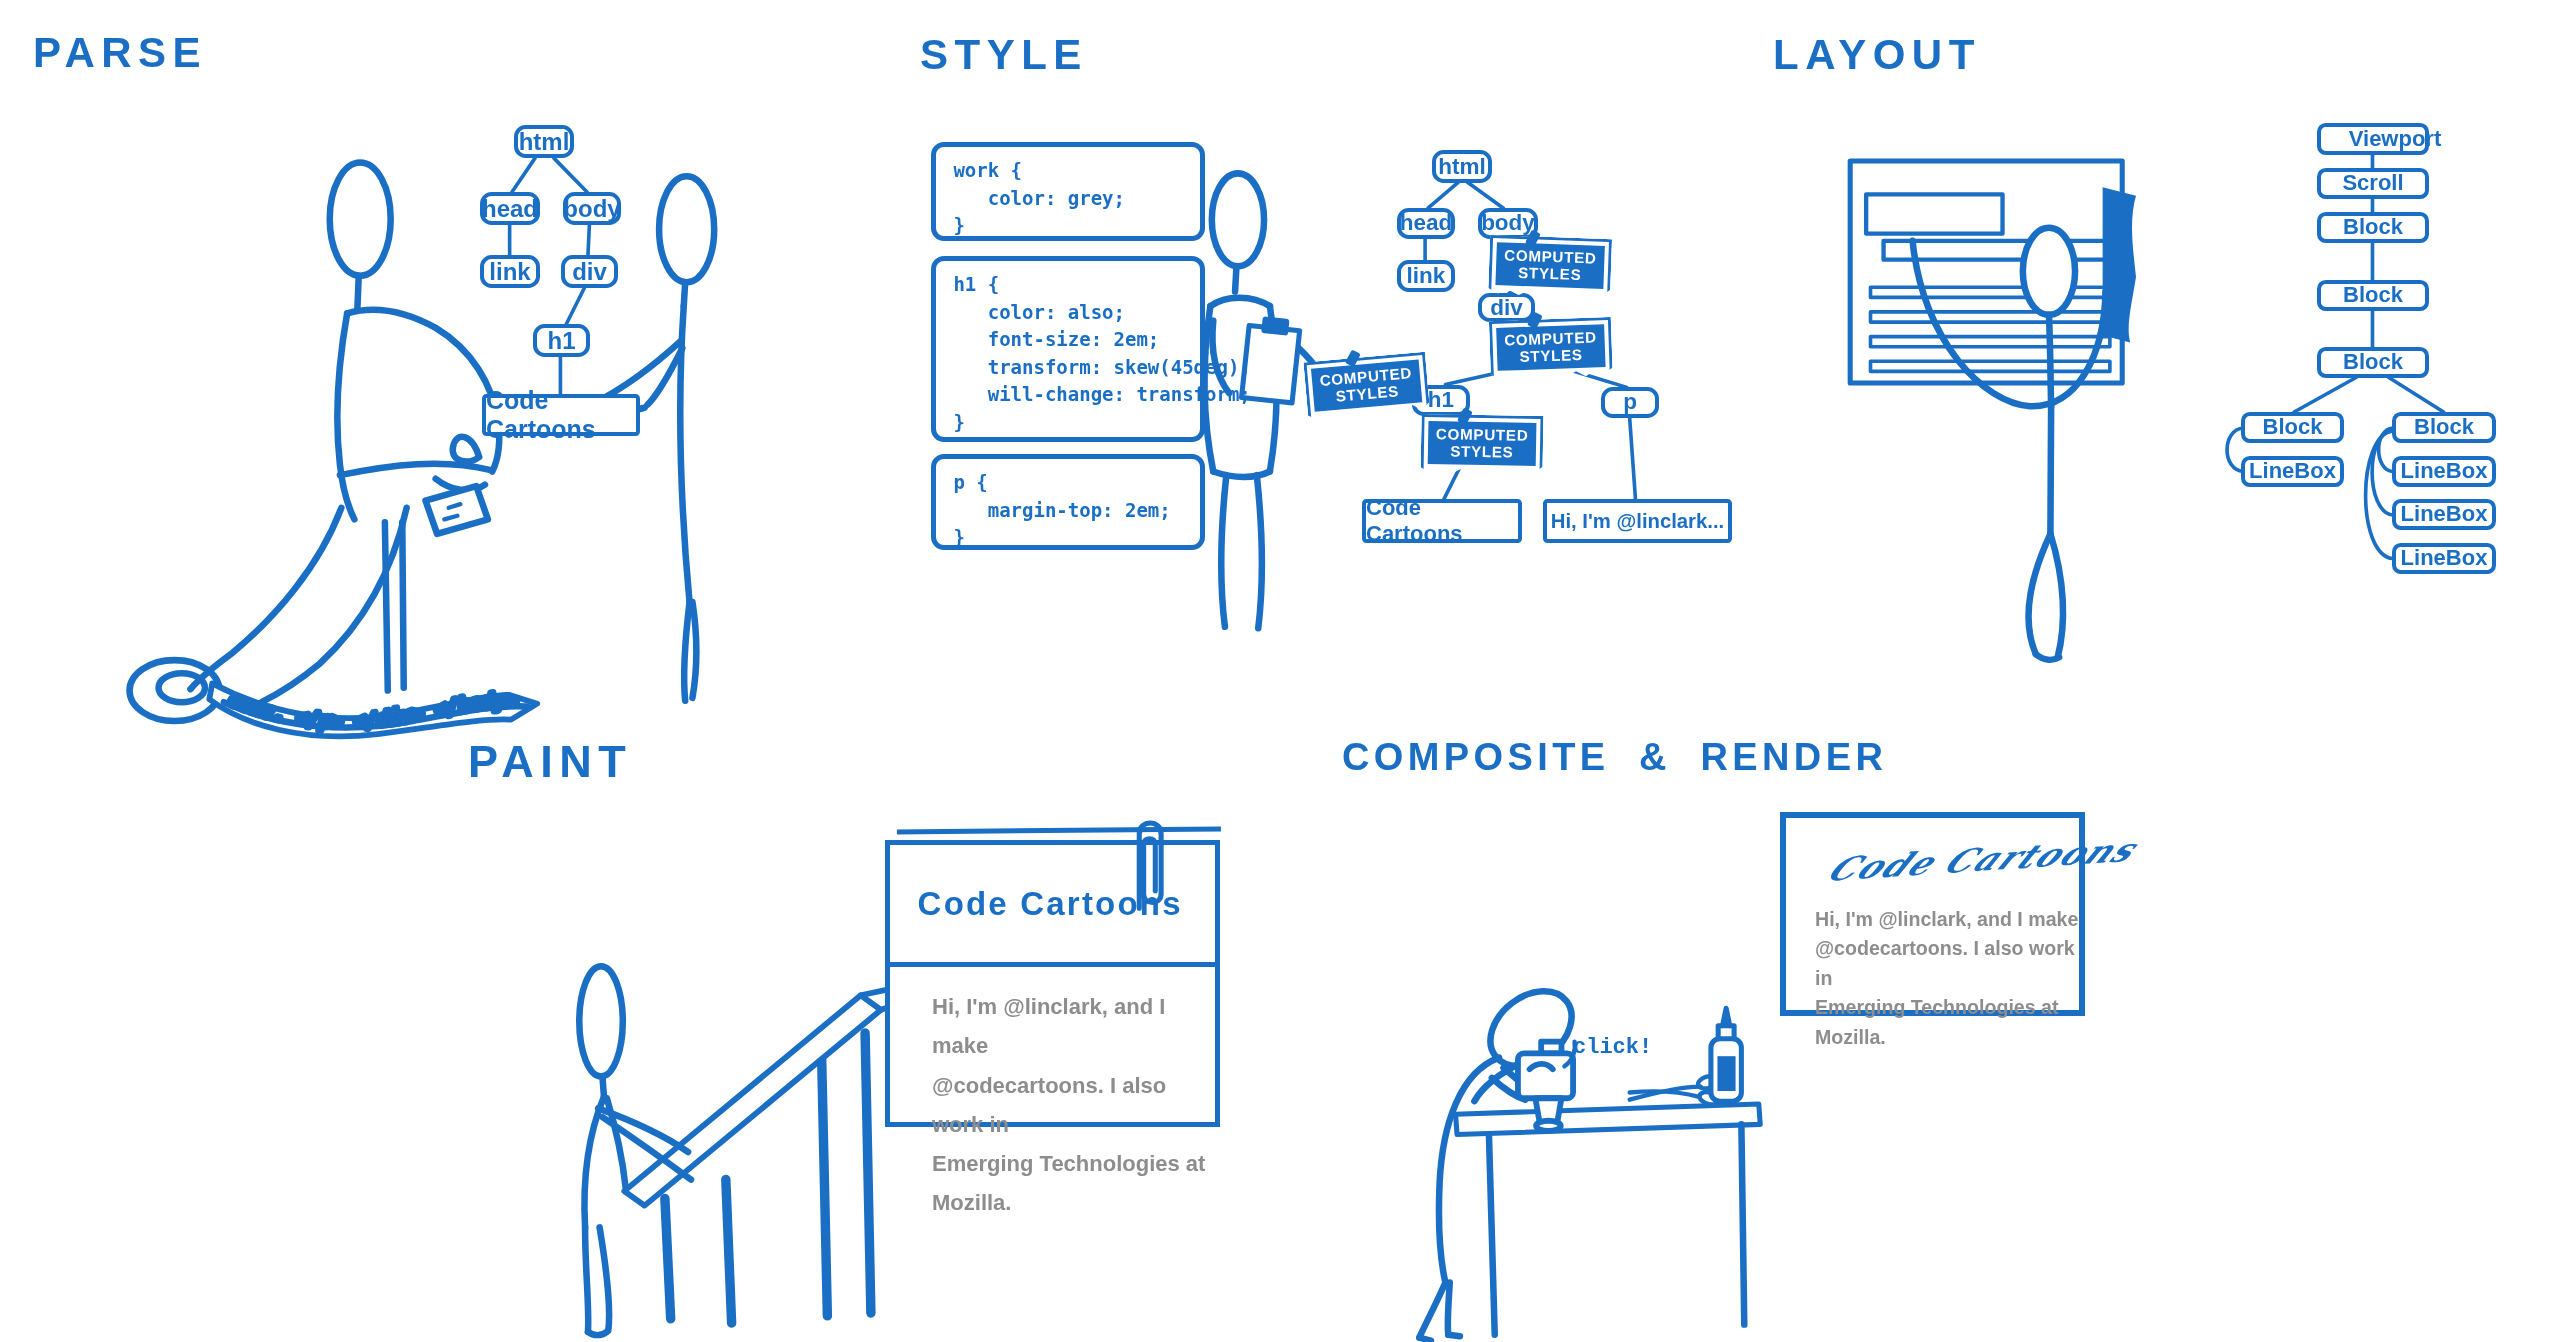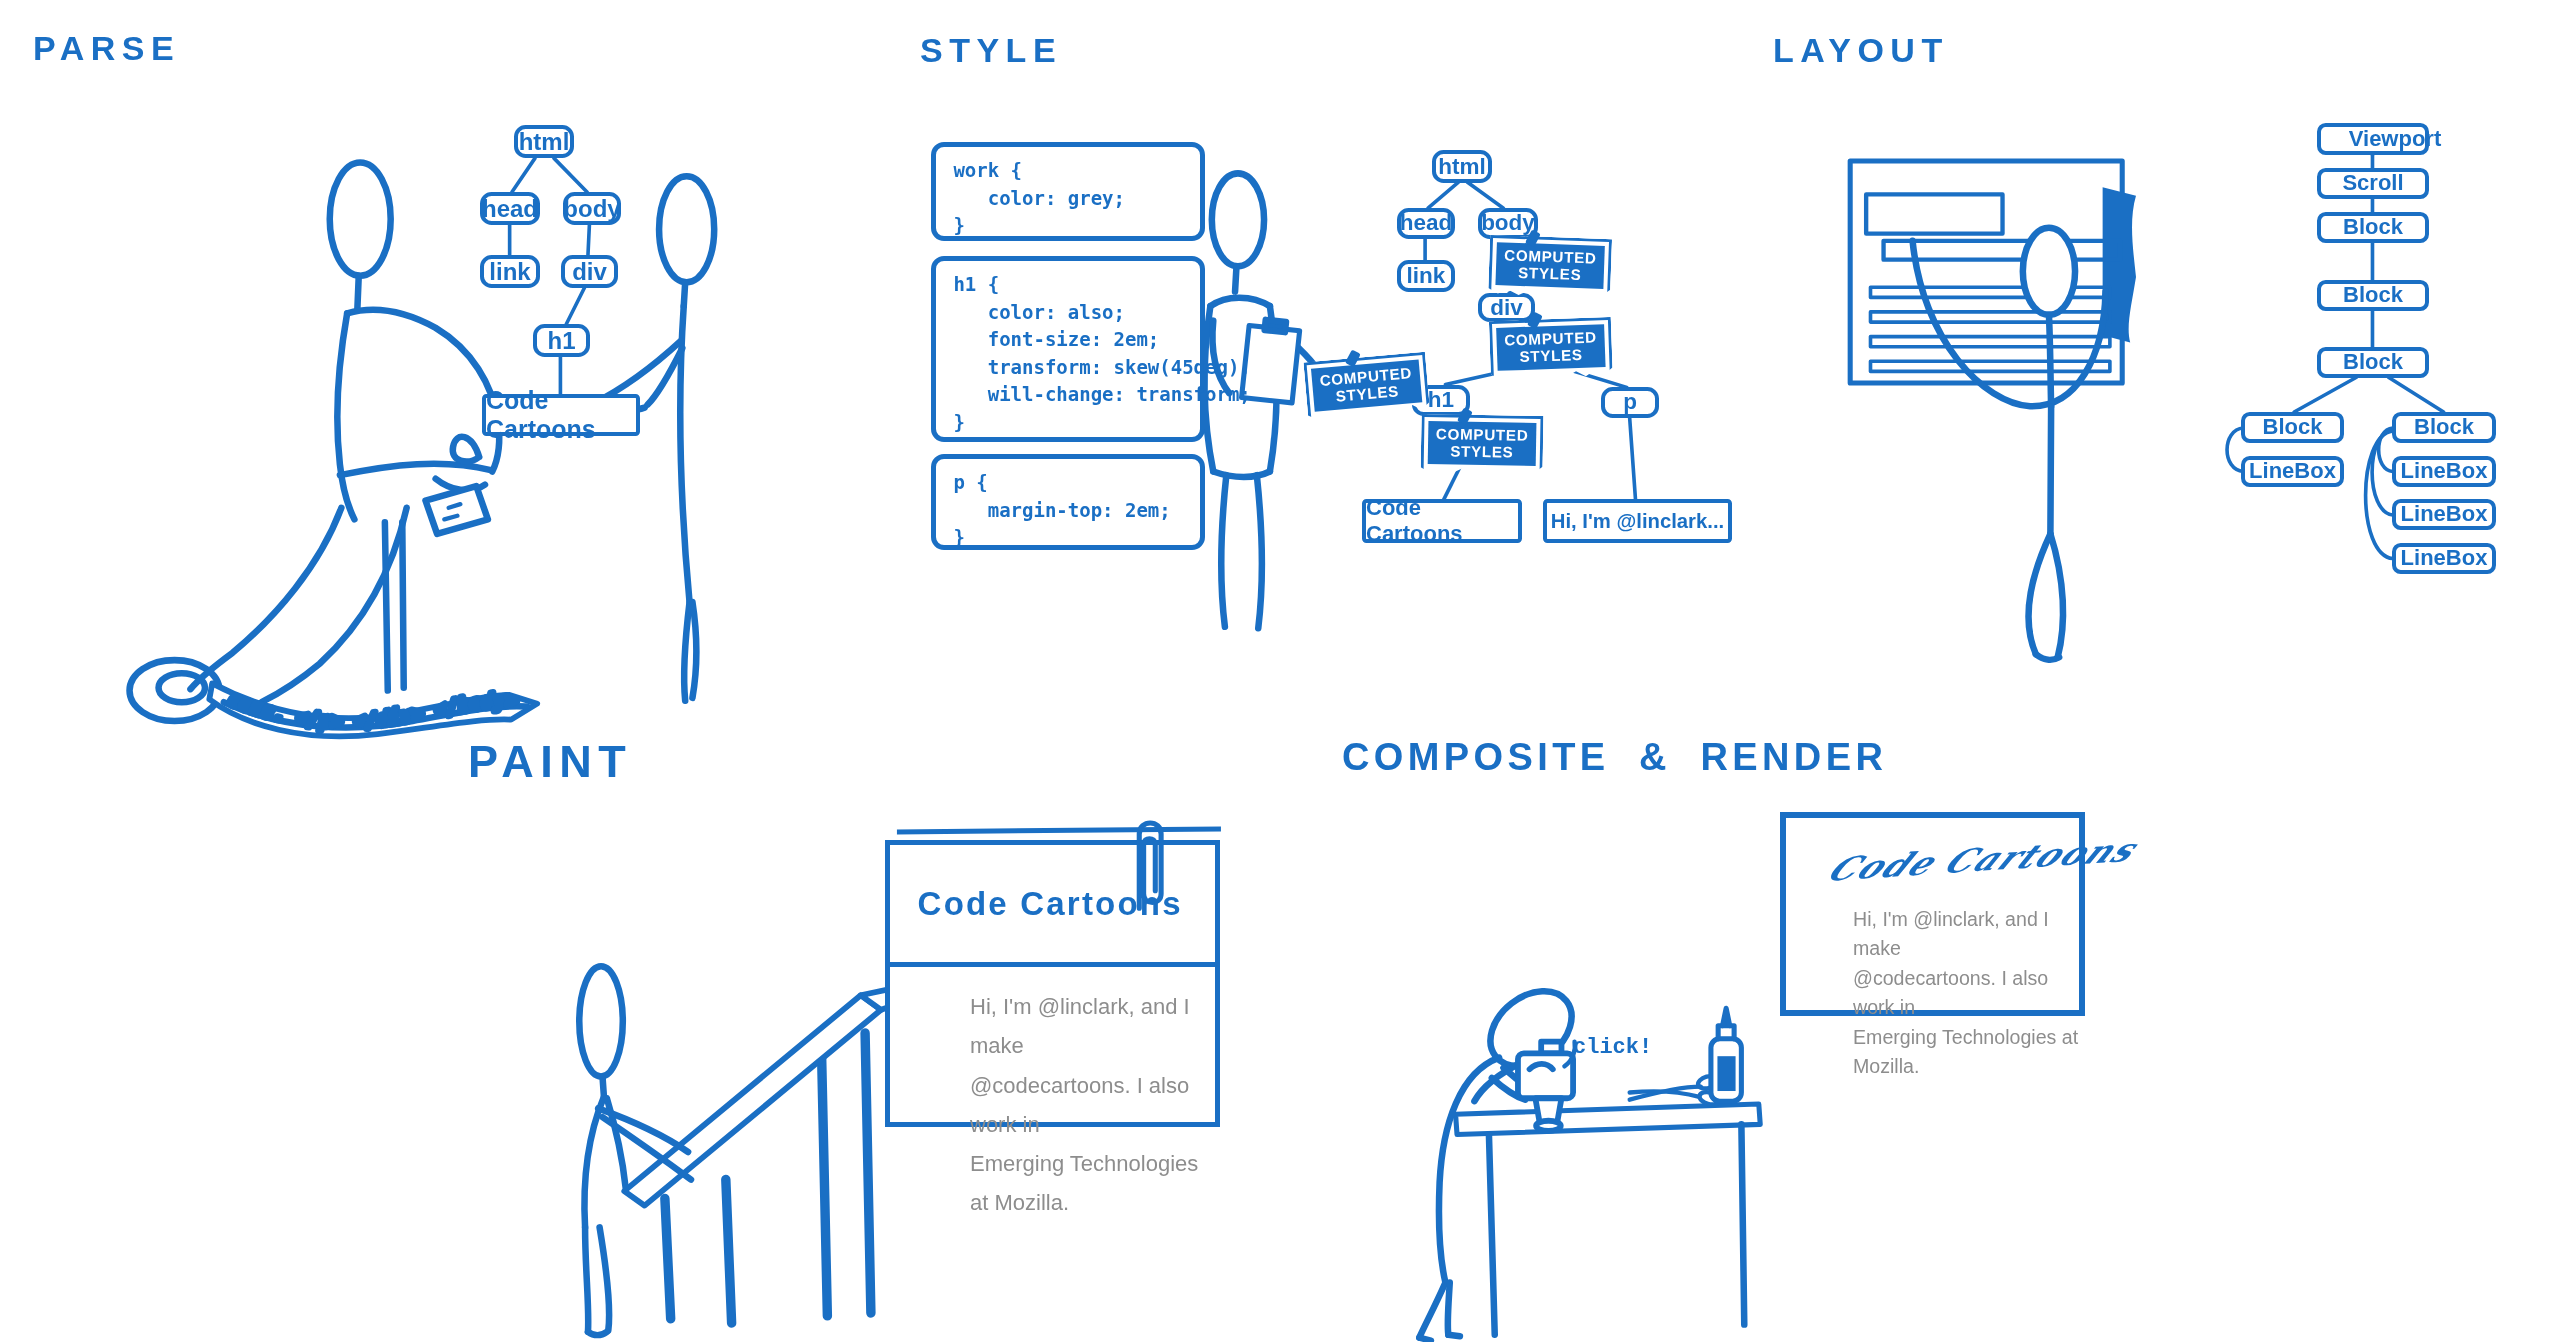--- a/index.html
+++ b/index.html
@@ -2,21 +2,21 @@
 <html style="--ink: #1a6fc4; --grey: #8d8d8d;font-size:11.6px"><head>
 <meta charset="utf-8">
 <style>
   :root{ --ink:#1a6fc4; --grey:#8d8d8d; --paper:#ffffff; }
   html,body{margin:0;padding:0;background:#fff;}
   .stage{position:relative;width:2576px;height:1342px;background:var(--paper);
          overflow:hidden;font-family:"Liberation Sans",sans-serif;color:var(--ink);}
   .art{position:absolute;left:0;top:0;z-index:0;color:var(--ink);}
   .art path,.art line,.art ellipse,.art rect,.art circle{vector-effect:none;}
   .t{position:absolute;z-index:2;font-weight:bold;color:var(--ink);
-     font-size:34px;letter-spacing:6.5px;white-space:nowrap;}
+     font-size:42px;letter-spacing:6.5px;white-space:nowrap;}
   .t.small{font-size:45px;}
   .node{position:absolute;z-index:2;box-sizing:border-box;border:4.4px solid var(--ink);
         border-radius:11.6px;background:var(--paper);color:var(--ink);
         display:flex;align-items:center;justify-content:center;
         font-size:24px;font-weight:600;}
   .leaf{border-radius:4.4px;}
   .lnode{font-size:22px;border-radius:8.7px;}
   .codebox{position:absolute;z-index:2;box-sizing:border-box;border:5.1px solid var(--ink);
         border-radius:13px;background:var(--paper);color:var(--ink);
         font-family:"DejaVu Sans Mono",monospace;font-size:19px;line-height:1.45;
@@ -30,22 +30,22 @@
         letter-spacing:0.7px;}
   .pin{position:absolute;z-index:4;width:10.2px;height:14.5px;background:var(--ink);
         border-radius:2.2px;}
   .card{position:absolute;z-index:2;box-sizing:border-box;background:var(--paper);
         border:5.8px solid var(--ink);}
   .card-topline{position:absolute;left:7.3px;right:-5.8px;top:-17.4px;height:11.6px;
         border-top:5.8px solid var(--ink);transform:rotate(-0.5deg);}
   .pcard-head{box-sizing:border-box;border-bottom:5.8px solid var(--ink);height:122px;
         display:flex;align-items:center;padding-left:27.6px;
         font-size:33px;font-weight:600;letter-spacing:2.2px;color:var(--ink);}
-  .card-body{color:var(--grey);white-space:pre-line;font-weight:400;
-        font-size:22px;line-height:1.78;padding:20.3px 0 0 42px;margin-left:38px;}
+  .card-body{color:var(--grey);white-space:pre-line;font-weight:700;
+        font-size:22px;line-height:1.78;padding:20.3px 0 0 42px;}
   .ccard-body{font-size:19.6px;line-height:1.5;padding:0 0 0 29px;}
   .script-title{position:absolute;left:35px;top:32px;font-family:"DejaVu Serif",serif;
         font-style:italic;font-weight:bold;font-size:33px;color:var(--ink);
         transform:skewX(-35deg) rotate(-4deg);transform-origin:left bottom;
         letter-spacing:1.5px;white-space:nowrap;}
   .click{position:absolute;z-index:2;font-size:22px;font-weight:600;color:var(--ink);}
   .clip-svg{position:absolute;z-index:4;right:45px;top:-30.5px;}
   svg text{fill:var(--ink);}
 </style>
 </head>

